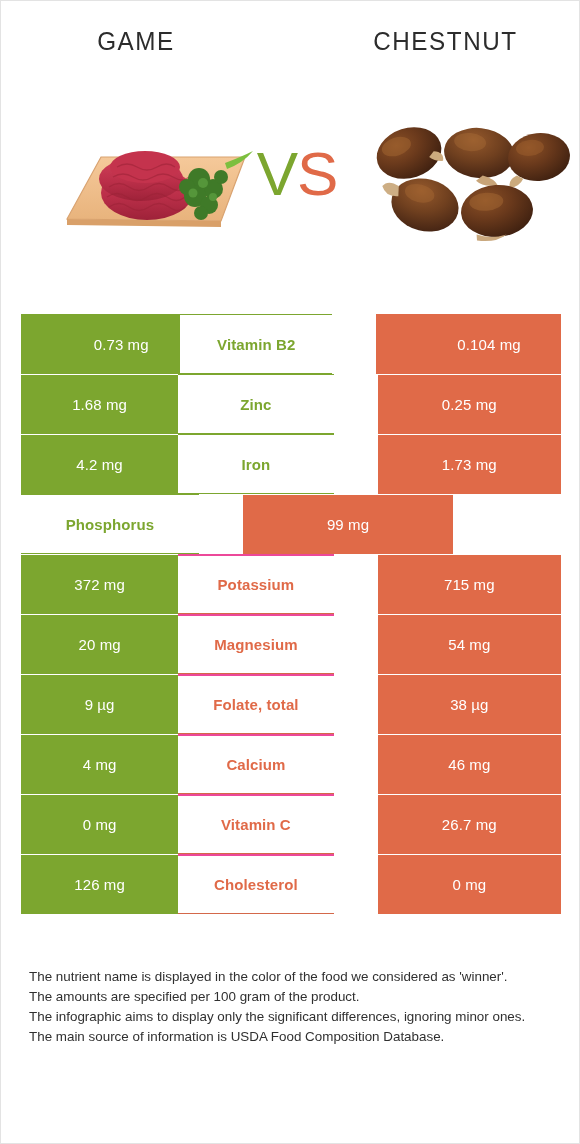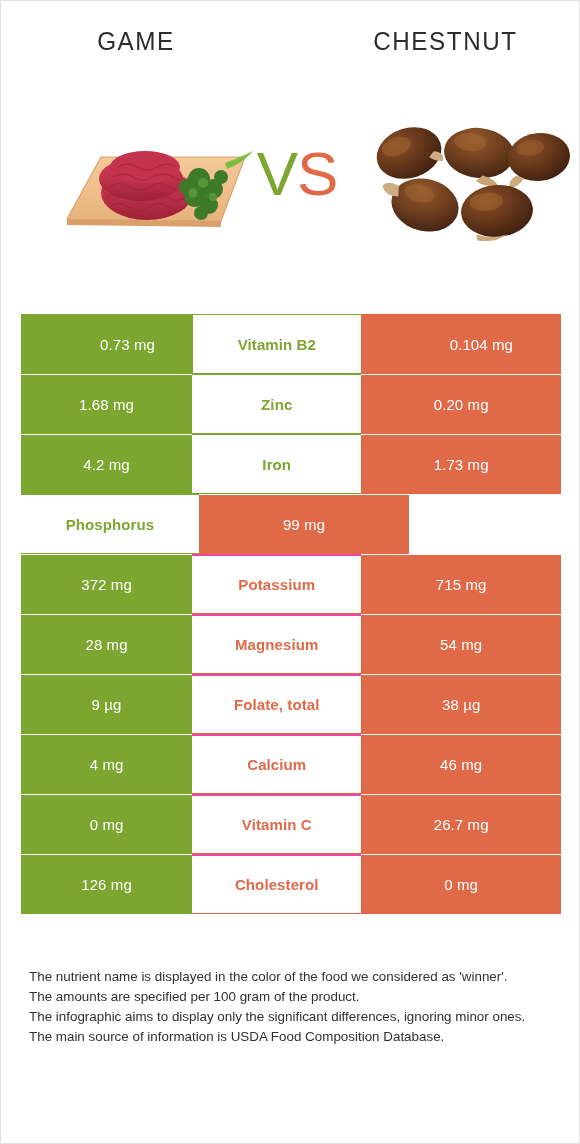--- a/index.html
+++ b/index.html
@@ -113,20 +113,21 @@
     width: 178px;
     background: #ffffff;
     font-weight: bold;
     font-size: 15px;
   }
   .cell.right {
     width: 210px;
     background: #E06A48;
     color: #ffffff;
     border-top: 1.5px solid #ffffff;
+    margin-left: 44px;
   }
   .row:first-child .cell.left,
   .row:first-child .cell.right {
     border-top: none;
     padding-left: 41px;
   }
   .cell.mid.win-left {
     color: #7CA62F;
     border-top: 1px solid #7CA62F;
     border-bottom: 1px solid #7CA62F;
@@ -265,38 +266,38 @@
 
   <div class="table">
       <div class="row">
         <div class="cell left">0.73 mg</div>
         <div class="cell mid win-left">Vitamin B2</div>
         <div class="cell right">0.104 mg</div>
       </div>
       <div class="row">
         <div class="cell left">1.68 mg</div>
         <div class="cell mid win-left">Zinc</div>
-        <div class="cell right">0.20 mg</div>
+        <div class="cell right">0.25 mg</div>
       </div>
       <div class="row">
         <div class="cell left">4.2 mg</div>
         <div class="cell mid win-left">Iron</div>
         <div class="cell right">1.73 mg</div>
       </div>
       <div class="row">
         <div class="cell mid win-left">Phosphorus</div>
         <div class="cell right">99 mg</div>
       </div>
       <div class="row">
         <div class="cell left">372 mg</div>
         <div class="cell mid win-right">Potassium</div>
         <div class="cell right">715 mg</div>
       </div>
       <div class="row">
-        <div class="cell left">28 mg</div>
+        <div class="cell left">20 mg</div>
         <div class="cell mid win-right">Magnesium</div>
         <div class="cell right">54 mg</div>
       </div>
       <div class="row">
         <div class="cell left">9 µg</div>
         <div class="cell mid win-right">Folate, total</div>
         <div class="cell right">38 µg</div>
       </div>
       <div class="row">
         <div class="cell left">4 mg</div>

